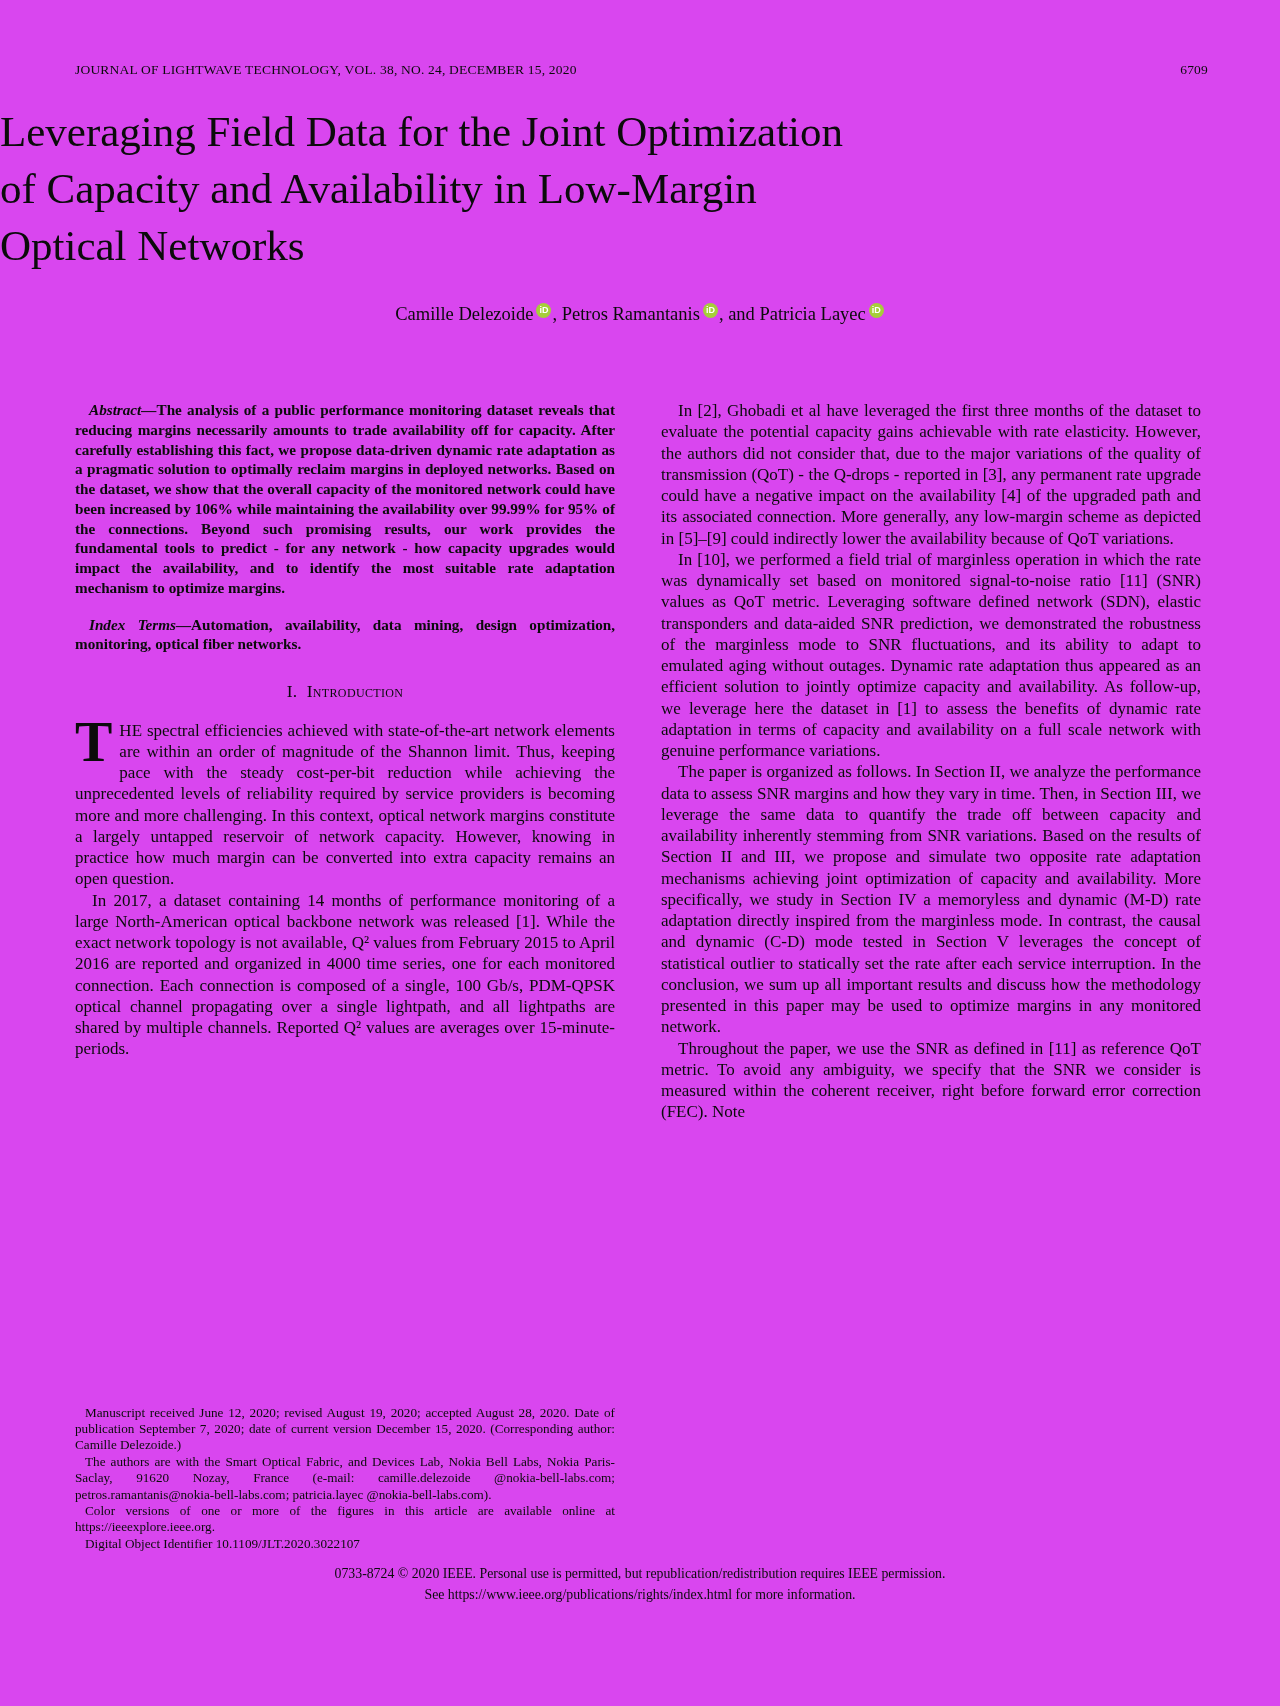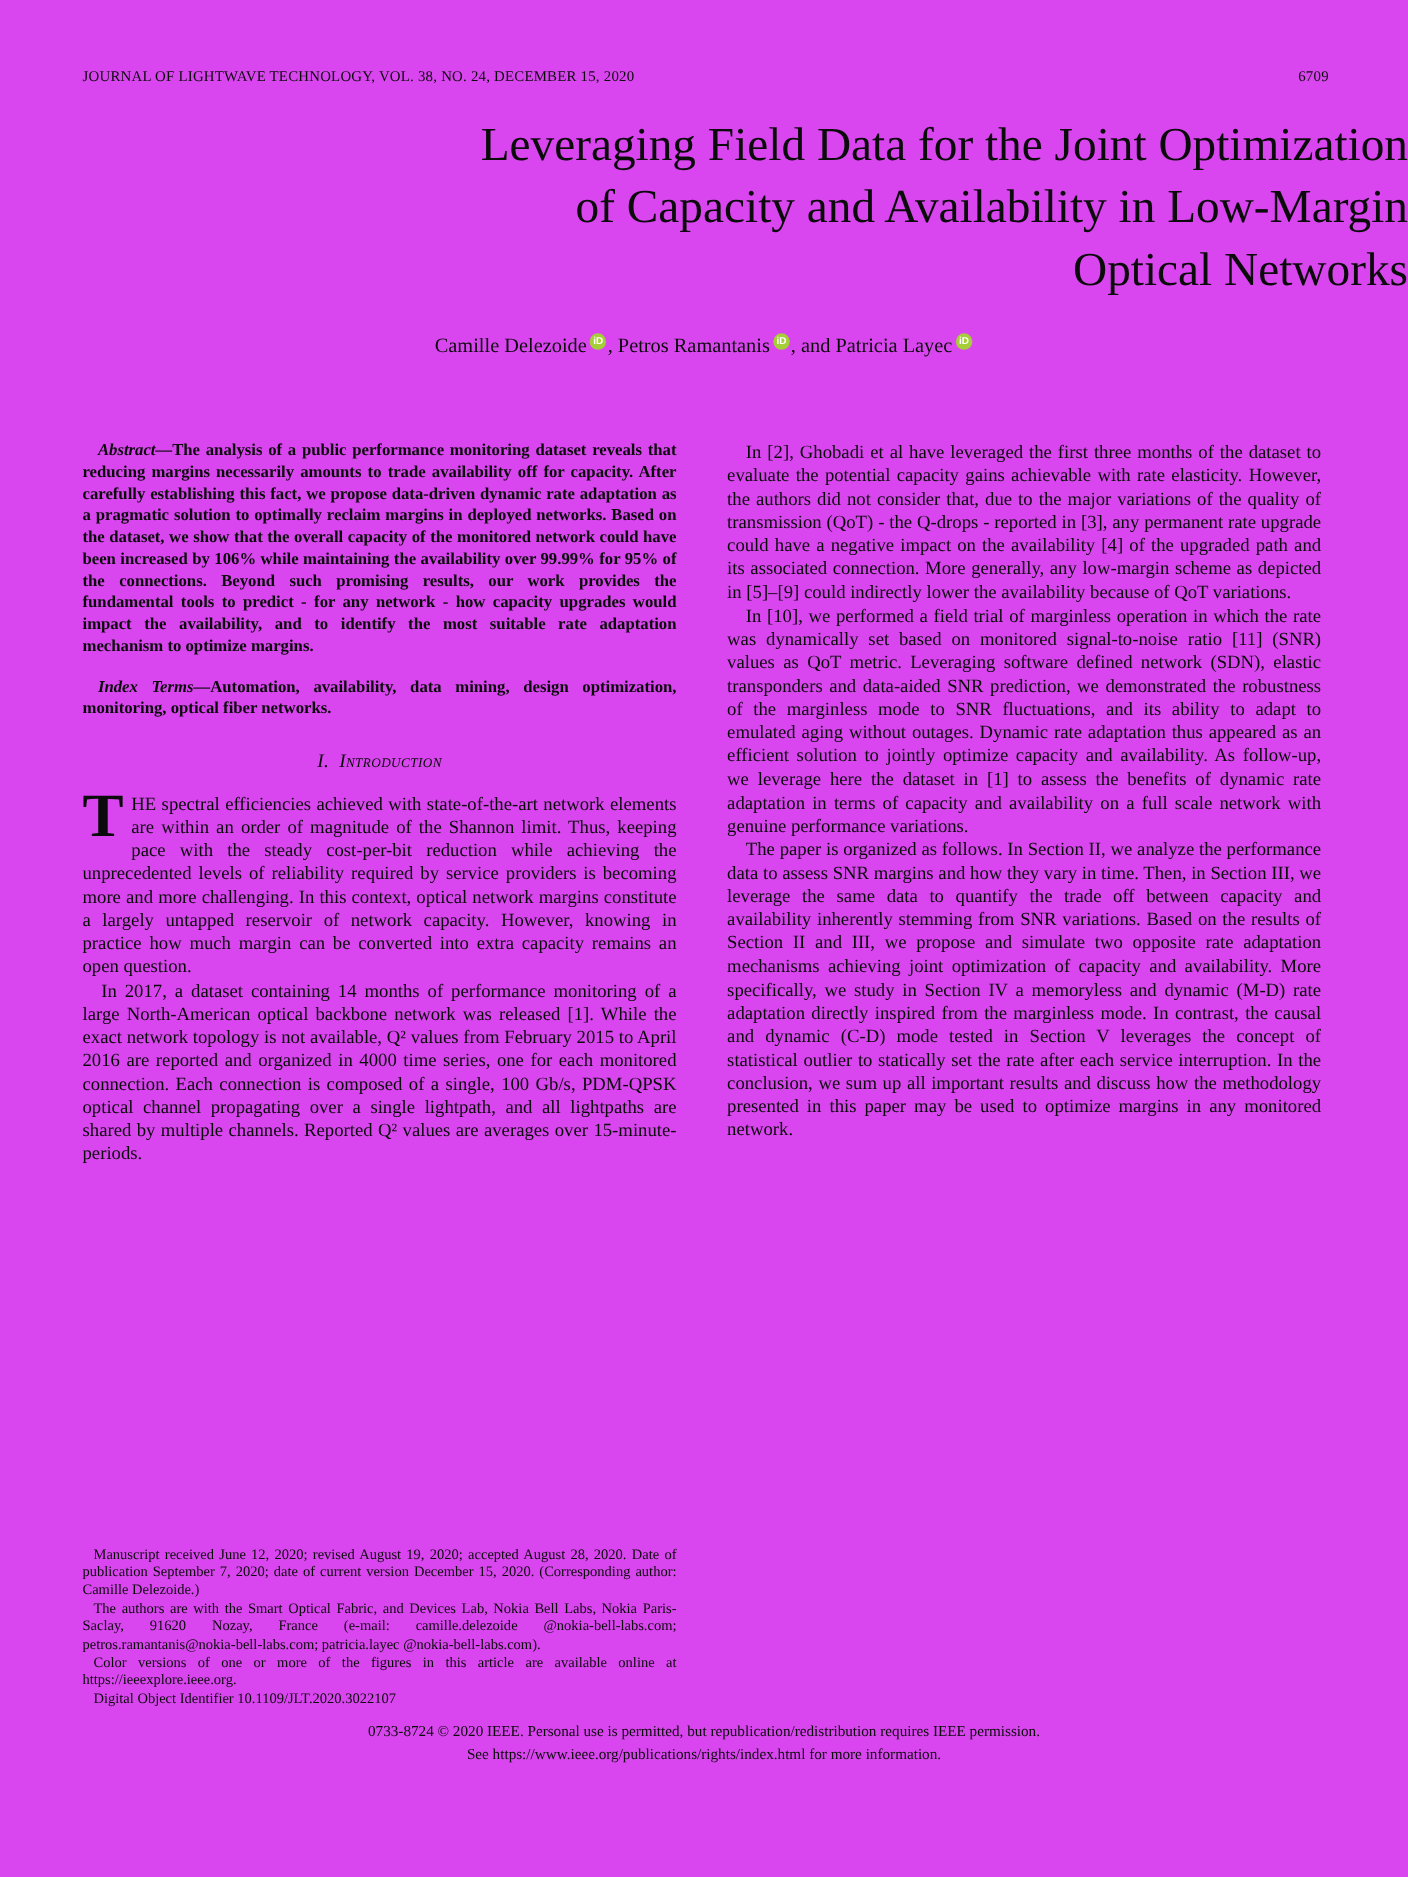--- a/index.html
+++ b/index.html
@@ -12,21 +12,21 @@
     overflow:hidden;
     margin:0 auto;
   }
   .runhead{
     position:absolute;top:62px;left:75px;right:72px;
     display:flex;justify-content:space-between;
     font-size:13.5px;letter-spacing:0.2px;
   }
   .title{
     position:absolute;top:104px;left:0;right:0;
-    margin:0;text-align:right;
+    margin:0;text-align:left;
     font-size:43px;font-weight:400;line-height:1.32;
     white-space:pre-line;
   }
   .authors{
     position:absolute;top:303px;left:0;right:0;
     text-align:center;font-size:18.5px;
   }
   .orcid{
     display:inline-block;width:15px;height:15px;
     background:#A6CE39;border-radius:50%;
@@ -43,21 +43,21 @@
   .abstract{
     font-weight:bold;font-size:15.2px;line-height:1.3;
   }
   .abstract .lead{font-style:italic;}
   .abstract.first{text-indent:14px;}
   .index{margin-top:17px;text-indent:14px;}
   .sec{
     margin:26px 0 16px 0;text-align:center;
     font-size:17.5px;font-weight:400;
     font-variant:small-caps;letter-spacing:0.02em;
-    line-height:1.35;white-space:pre-line;font-style:italic;
+    line-height:1.35;white-space:pre-line;
   }
   .sec2{margin-top:30px;}
   .body{font-size:17px;line-height:1.25;}
   .indent{text-indent:17px;}
   .dropcap{
     float:left;font-weight:bold;
     font-size:56px;line-height:41px;
     margin:2px 7px 0 0;
   }
   .footnotes{
@@ -113,20 +113,21 @@
         <p>The authors are with the Smart Optical Fabric, and Devices Lab, Nokia Bell Labs, Nokia Paris-Saclay, 91620 Nozay, France (e-mail: camille.delezoide @nokia-bell-labs.com; petros.ramantanis@nokia-bell-labs.com; patricia.layec @nokia-bell-labs.com).</p>
         <p>Color versions of one or more of the figures in this article are available online at https://ieeexplore.ieee.org.</p>
         <p>Digital Object Identifier 10.1109/JLT.2020.3022107</p>
       </div>
     </div>
 
     <div class="col">
       <p class="body indent">In [2], Ghobadi et al have leveraged the first three months of the dataset to evaluate the potential capacity gains achievable with rate elasticity. However, the authors did not consider that, due to the major variations of the quality of transmission (QoT) - the Q-drops - reported in [3], any permanent rate upgrade could have a negative impact on the availability [4] of the upgraded path and its associated connection. More generally, any low-margin scheme as depicted in [5]–[9] could indirectly lower the availability because of QoT variations.</p>
       <p class="body indent">In [10], we performed a field trial of marginless operation in which the rate was dynamically set based on monitored signal-to-noise ratio [11] (SNR) values as QoT metric. Leveraging software defined network (SDN), elastic transponders and data-aided SNR prediction, we demonstrated the robustness of the marginless mode to SNR fluctuations, and its ability to adapt to emulated aging without outages. Dynamic rate adaptation thus appeared as an efficient solution to jointly optimize capacity and availability. As follow-up, we leverage here the dataset in [1] to assess the benefits of dynamic rate adaptation in terms of capacity and availability on a full scale network with genuine performance variations.</p>
       <p class="body indent">The paper is organized as follows. In Section II, we analyze the performance data to assess SNR margins and how they vary in time. Then, in Section III, we leverage the same data to quantify the trade off between capacity and availability inherently stemming from SNR variations. Based on the results of Section II and III, we propose and simulate two opposite rate adaptation mechanisms achieving joint optimization of capacity and availability. More specifically, we study in Section IV a memoryless and dynamic (M-D) rate adaptation directly inspired from the marginless mode. In contrast, the causal and dynamic (C-D) mode tested in Section V leverages the concept of statistical outlier to statically set the rate after each service interruption. In the conclusion, we sum up all important results and discuss how the methodology presented in this paper may be used to optimize margins in any monitored network.</p>
+      <p class="body indent">Throughout the paper, we use the SNR as defined in [11] as reference QoT metric. To avoid any ambiguity, we specify that the SNR we consider is measured within the coherent receiver, right before forward error correction (FEC). Note</p>
     </div>
 
   </div>
 
   <div class="footer">0733-8724 © 2020 IEEE. Personal use is permitted, but republication/redistribution requires IEEE permission.
 See https://www.ieee.org/publications/rights/index.html for more information.</div>
 
   <div class="bottom-notice">Authorized licensed use limited to: Nokia. Downloaded on November 27,2020 at 09:28:28 UTC from IEEE Xplore.  Restrictions apply.</div>
 
 </div>

